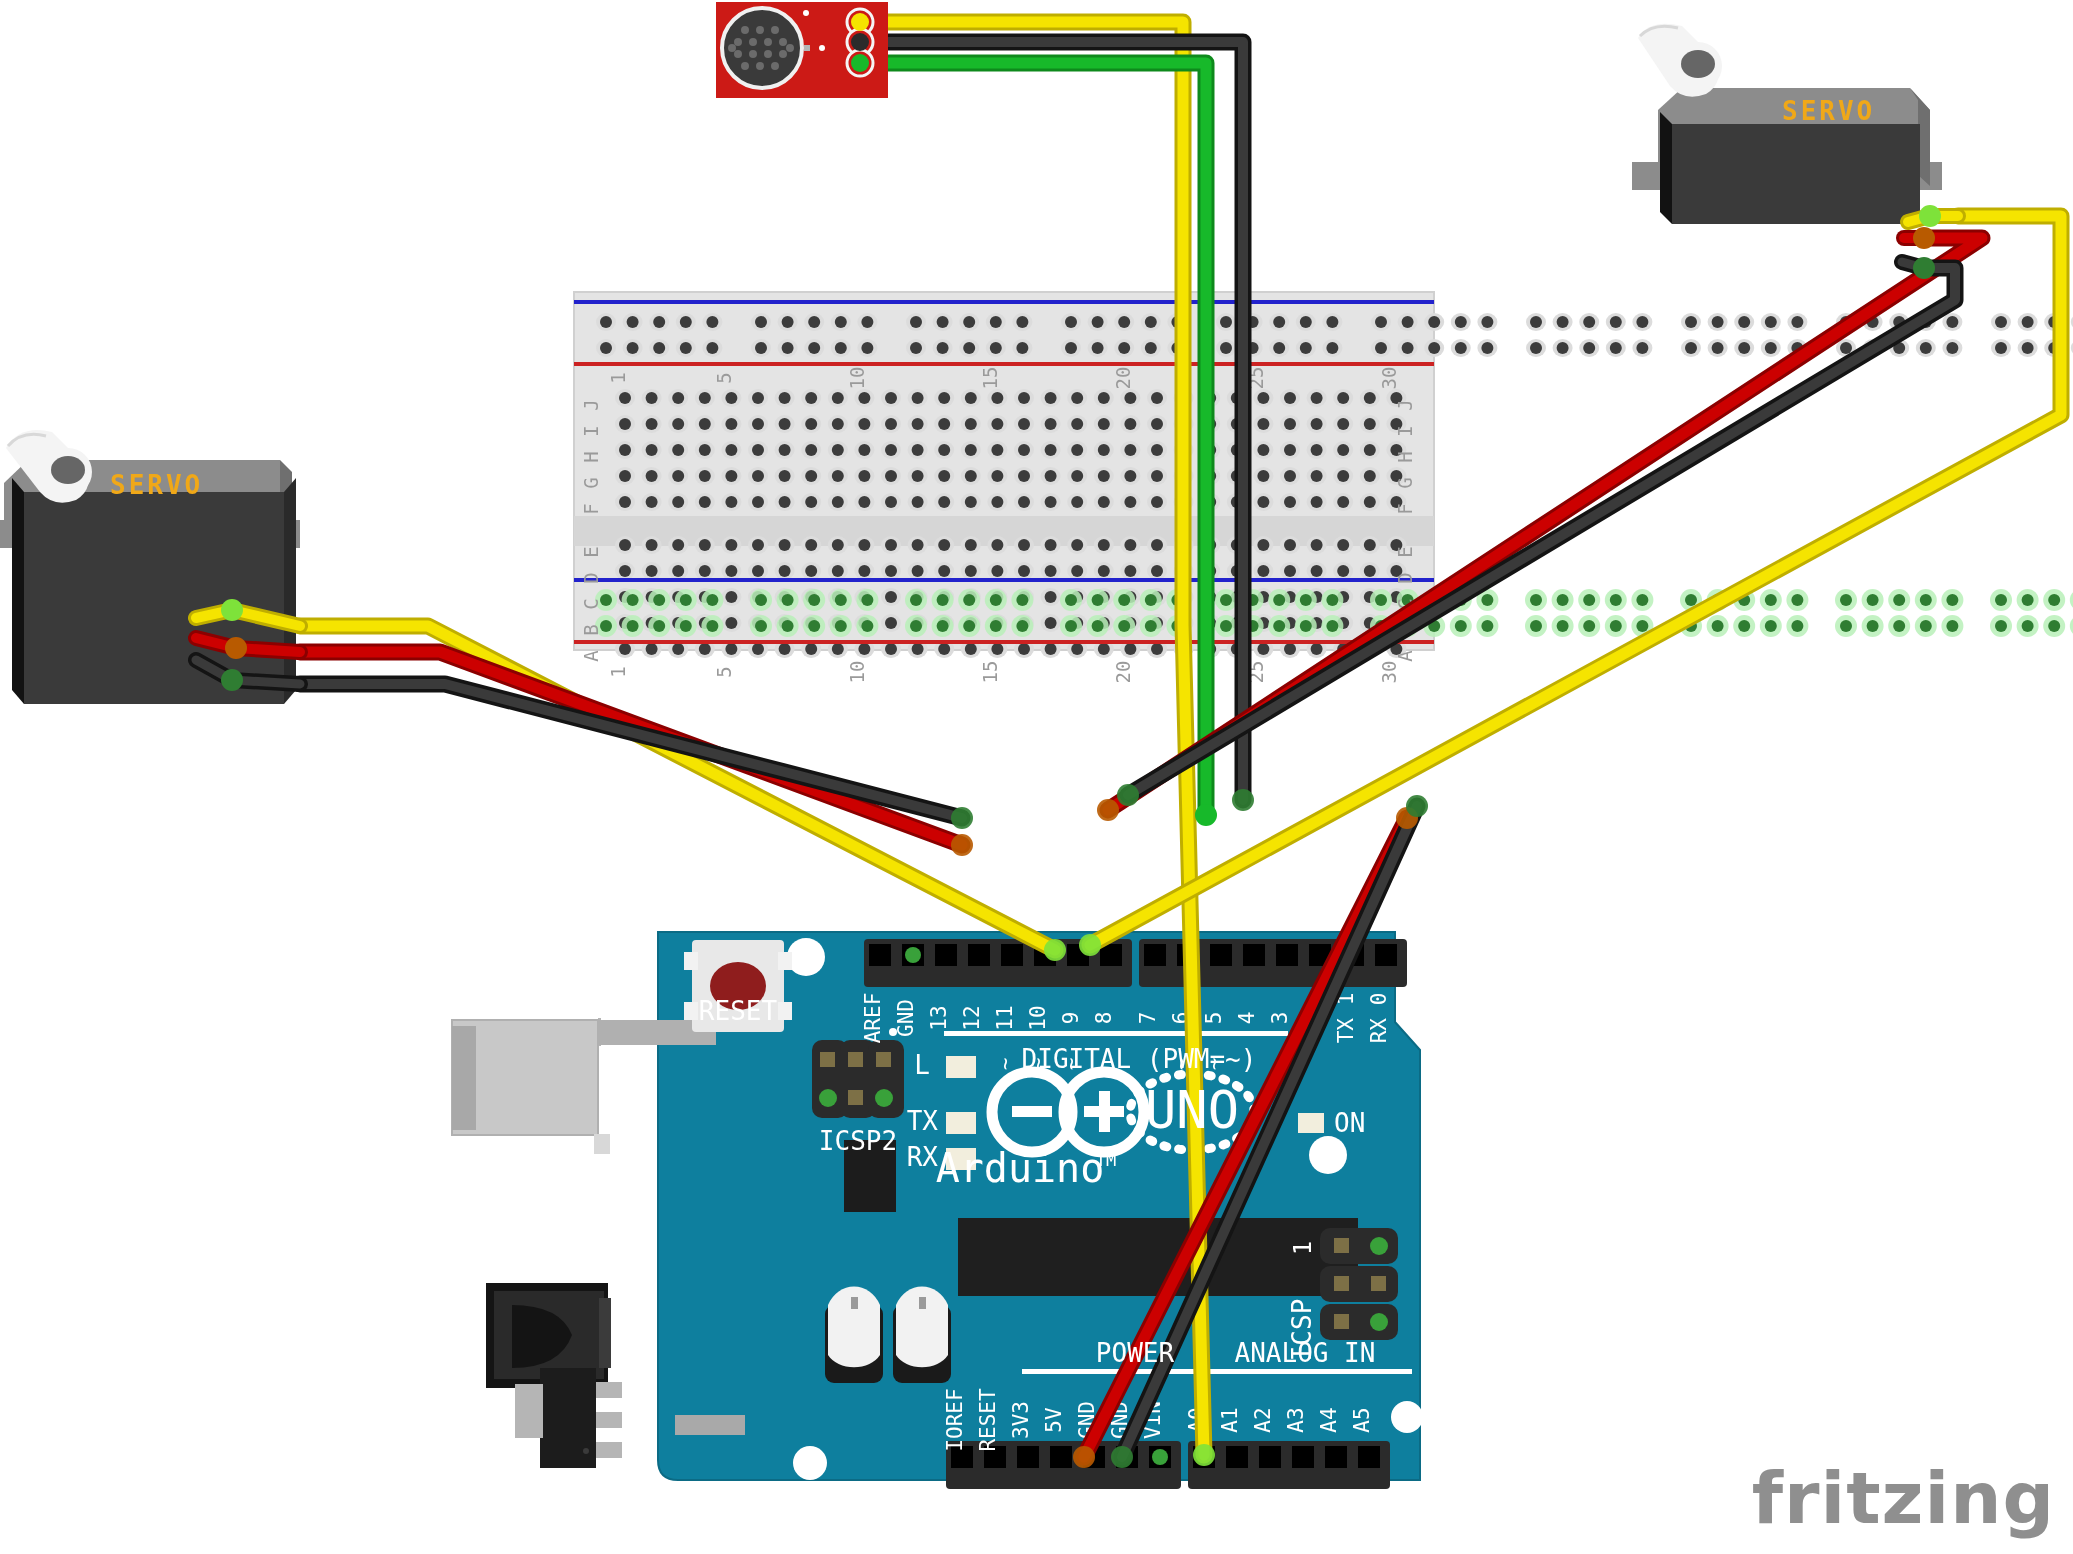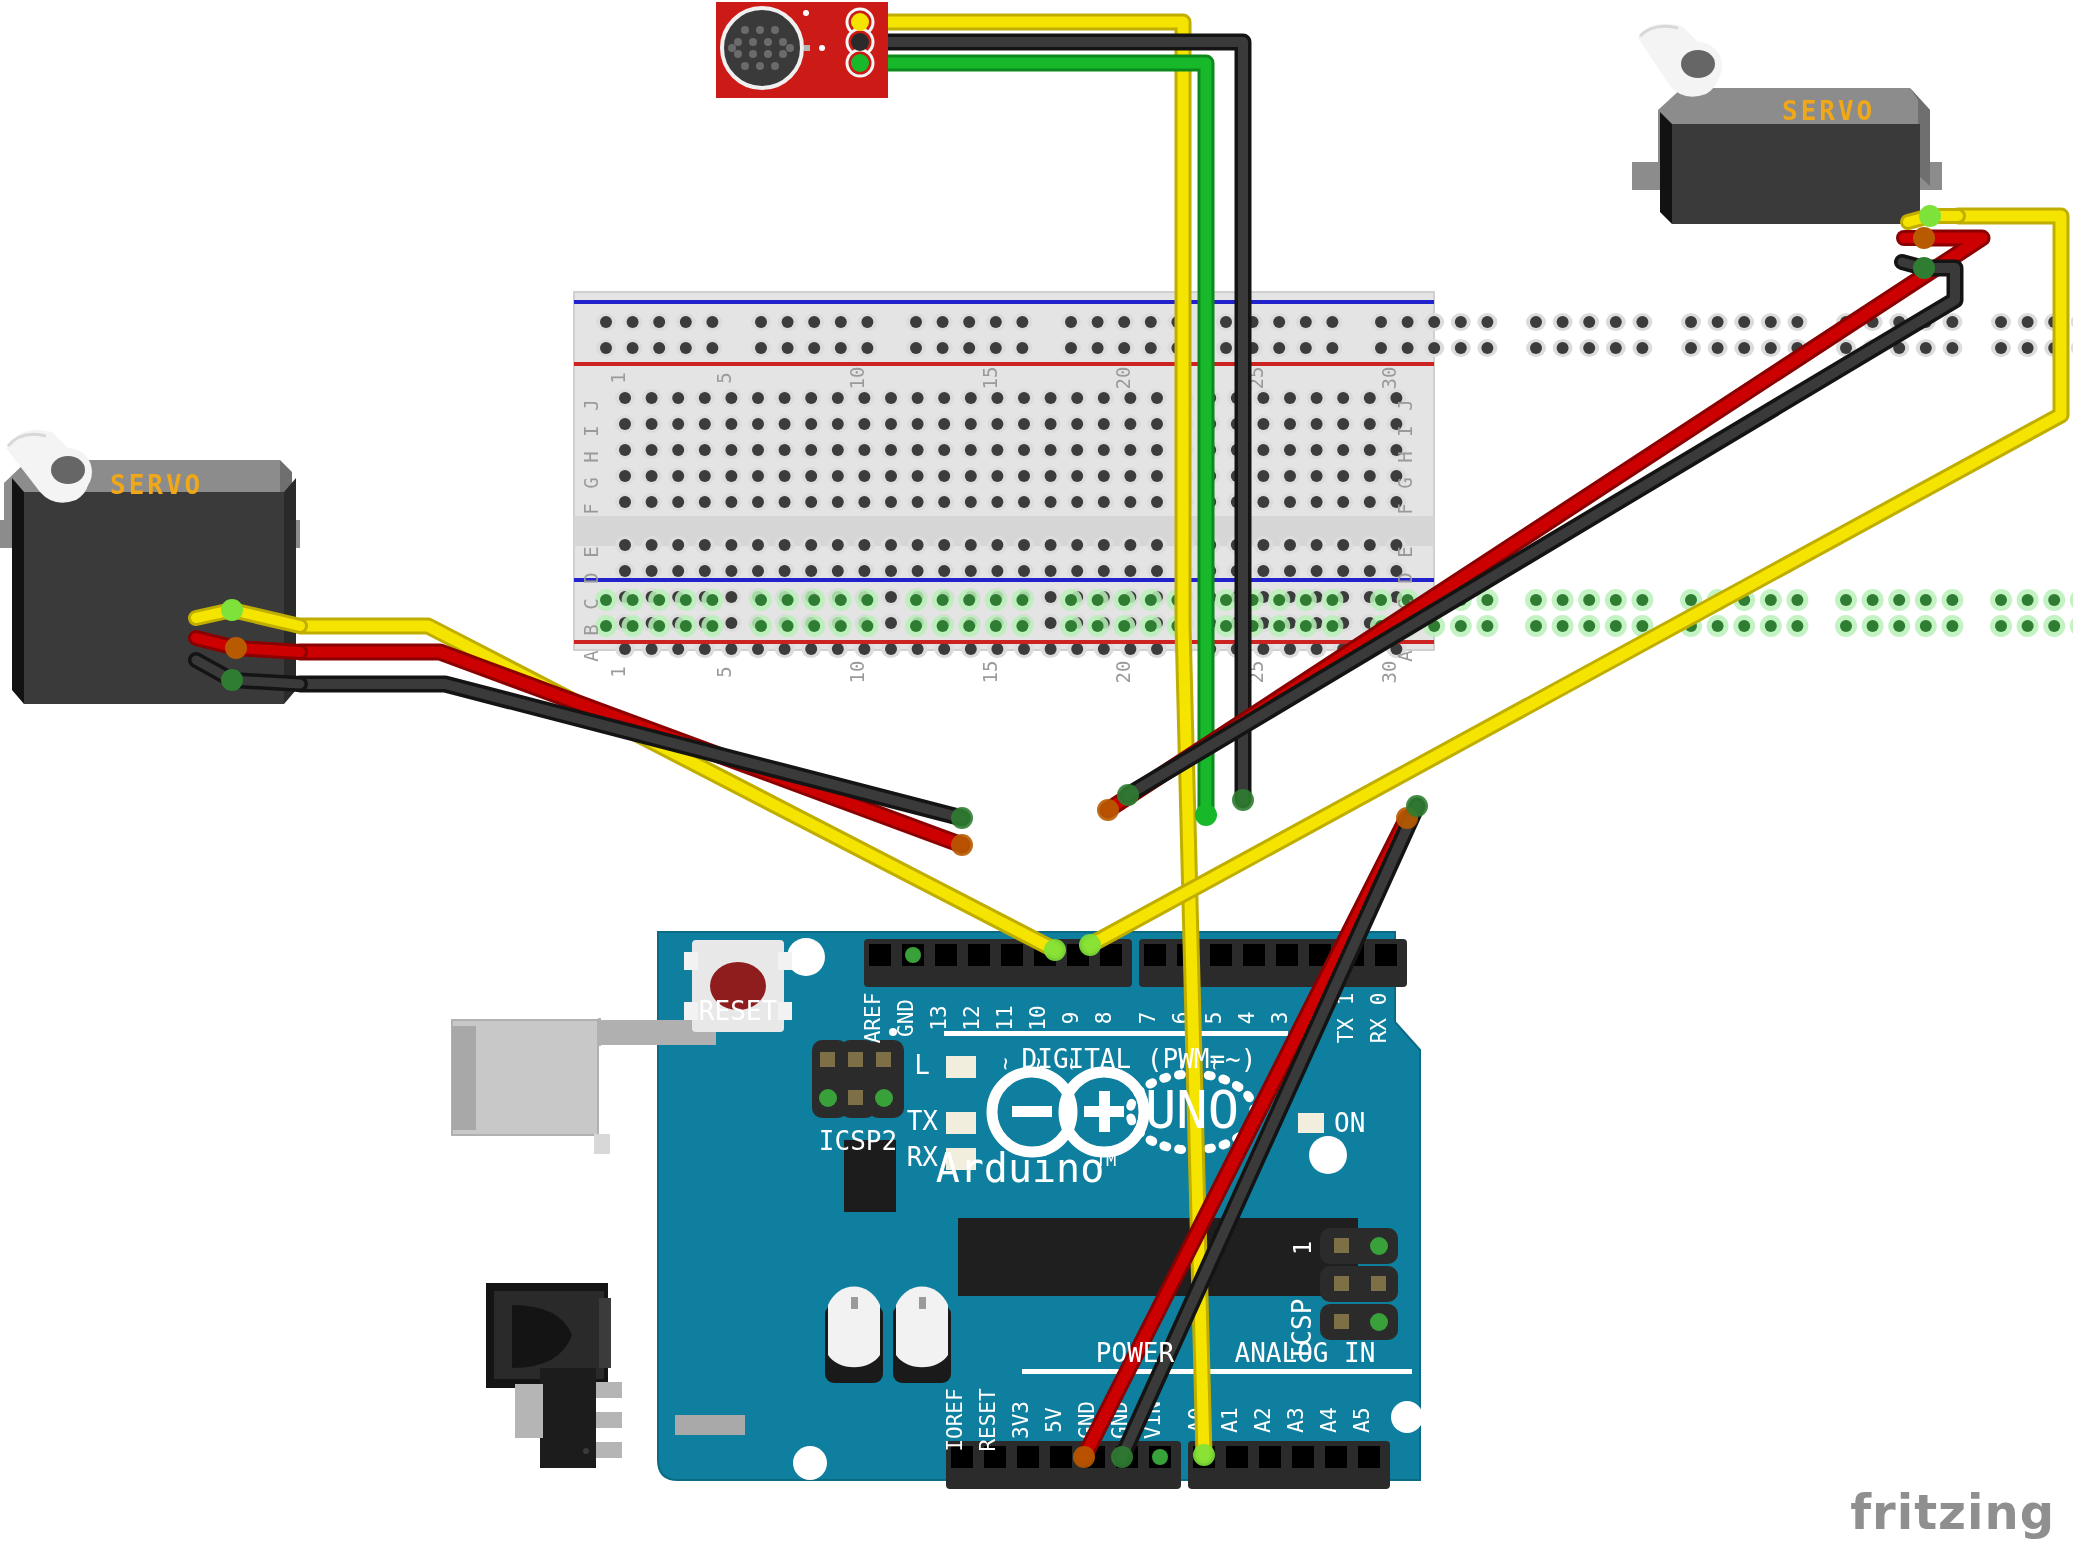--- a/index.html
+++ b/index.html
@@ -12,21 +12,21 @@
     overflow: hidden;
     font-family: "DejaVu Sans Mono", monospace;
   }
   #stage { position:absolute; left:0; top:0; width:2073px; height:1554px; }
   svg.layer { position:absolute; left:0; top:0; width:2073px; height:1554px; overflow:visible; }
 
   .fritzing-logo {
     position:absolute;
     right: 18px; bottom: 14px;
     font-family: "DejaVu Sans", sans-serif;
-    font-size: 48px;
+    font-size: 72px;
     font-weight: 600;
     color: #8f8f8f;
     letter-spacing: 1px;
     user-select:none;
   }
 </style>
 </head>
 <body>
 
 <div id="stage">

